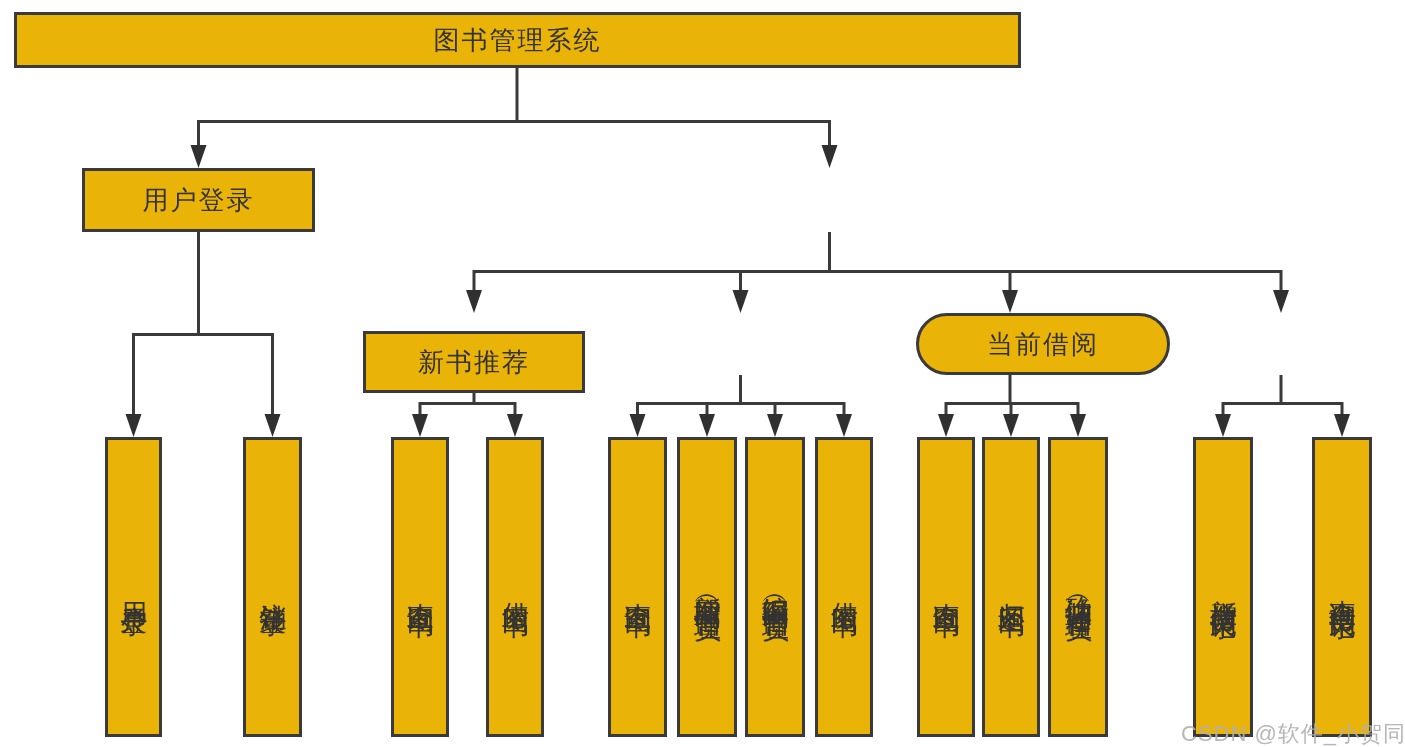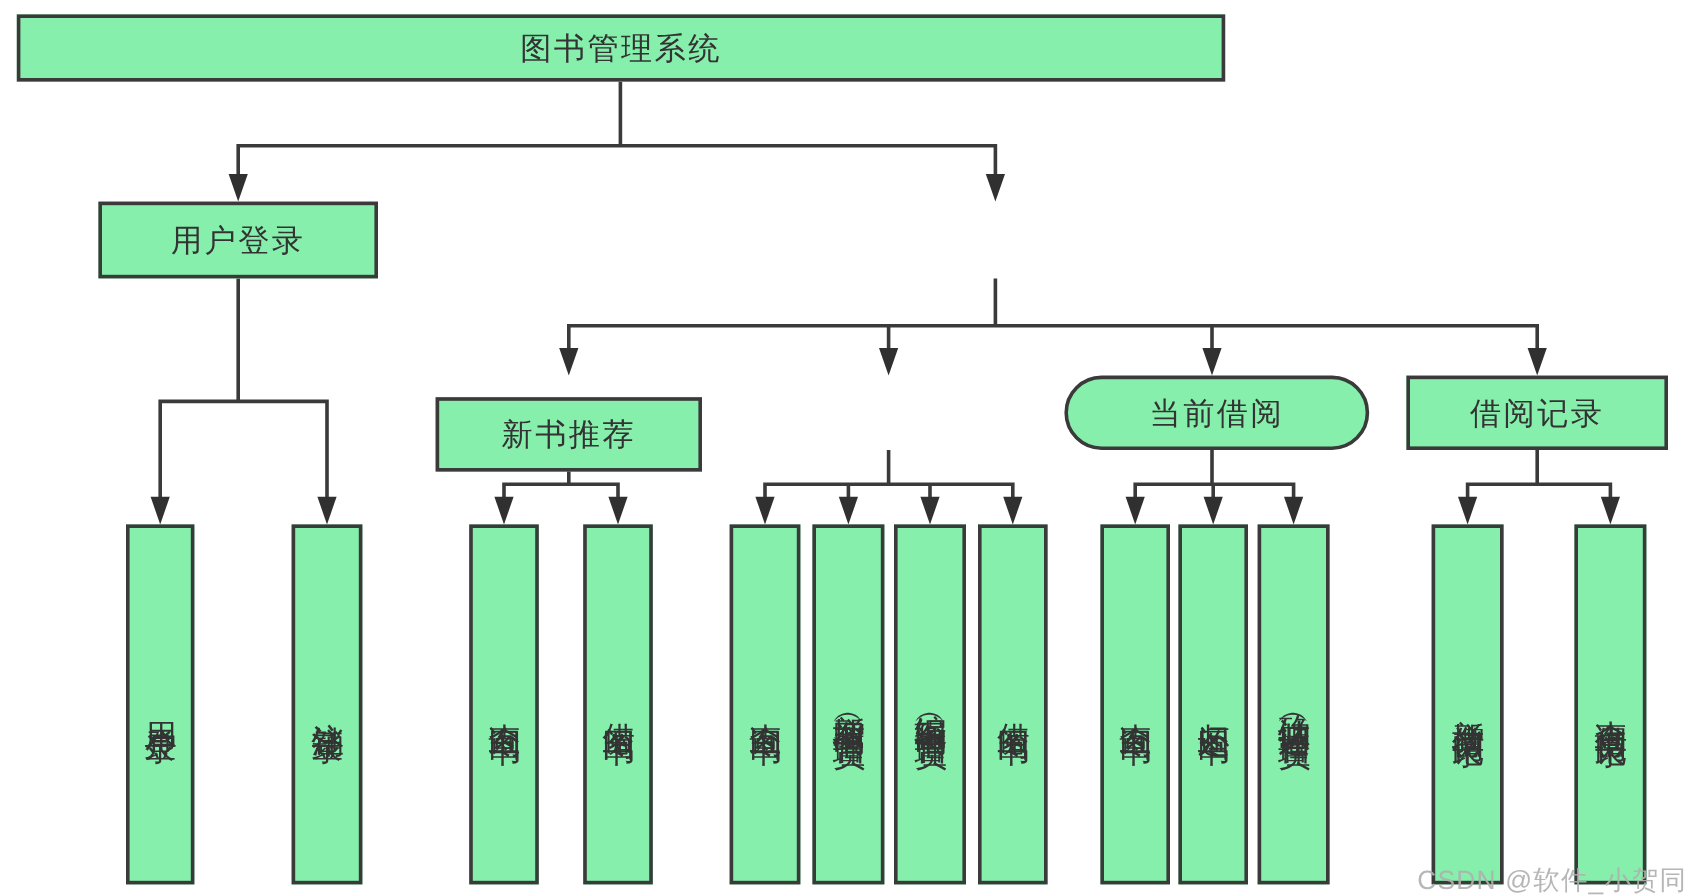--- a/index.html
+++ b/index.html
@@ -13,21 +13,21 @@
   }
   .connector-layer {
     position: absolute;
     left: 0; top: 0;
     width: 1405px; height: 747px;
     z-index: 0;
   }
   .box {
     position: absolute;
     box-sizing: border-box;
-    background: #86efac;
+    background: #eab308;
     border: 3px solid #3a3a3a;
     color: #333333;
     display: flex;
     align-items: center;
     justify-content: center;
     z-index: 1;
     text-align: right;
   }
   .box.h {
     font-size: 26px;
@@ -87,22 +87,21 @@
       <polygon points="1215,414 1231,414 1223,437"></polygon>
       <polygon points="1334,414 1350,414 1342,437"></polygon>
     </g>
   </svg>
 
   <div class="box h" style="left:14px; top:12px; width:1007px; height:56px;">图书管理系统</div>
 
   <div class="box h" style="left:82px; top:168px; width:233px; height:64px;">用户登录</div>
 
   <div class="box h" style="left:363px; top:331px; width:222px; height:62px;">新书推荐</div>
-  <div class="box h" style="left:887px; top:313px; width:254px; height:62px;border-radius:31px;">当前借阅</div>
-  <div class="box h" style="left:1172px; top:313px; width:218px; height:62px;">借阅记录</div>
+  <div class="box h" style="left:916px; top:313px; width:254px; height:62px;border-radius:31px;">当前借阅</div>
 
   <div class="box v" style="left:105px; width:57px;">用户登录</div>
   <div class="box v" style="left:243px; width:59px;">注销登录</div>
 
   <div class="box v" style="left:391px; width:58px;">查询图书</div>
   <div class="box v" style="left:486px; width:58px;">借阅图书</div>
 
   <div class="box v" style="left:608px; width:59px;">查询图书</div>
   <div class="box v" style="left:677px; width:60px;">新增图书（管理员）</div>
   <div class="box v" style="left:745px; width:60px;">编辑图书（管理员）</div>

